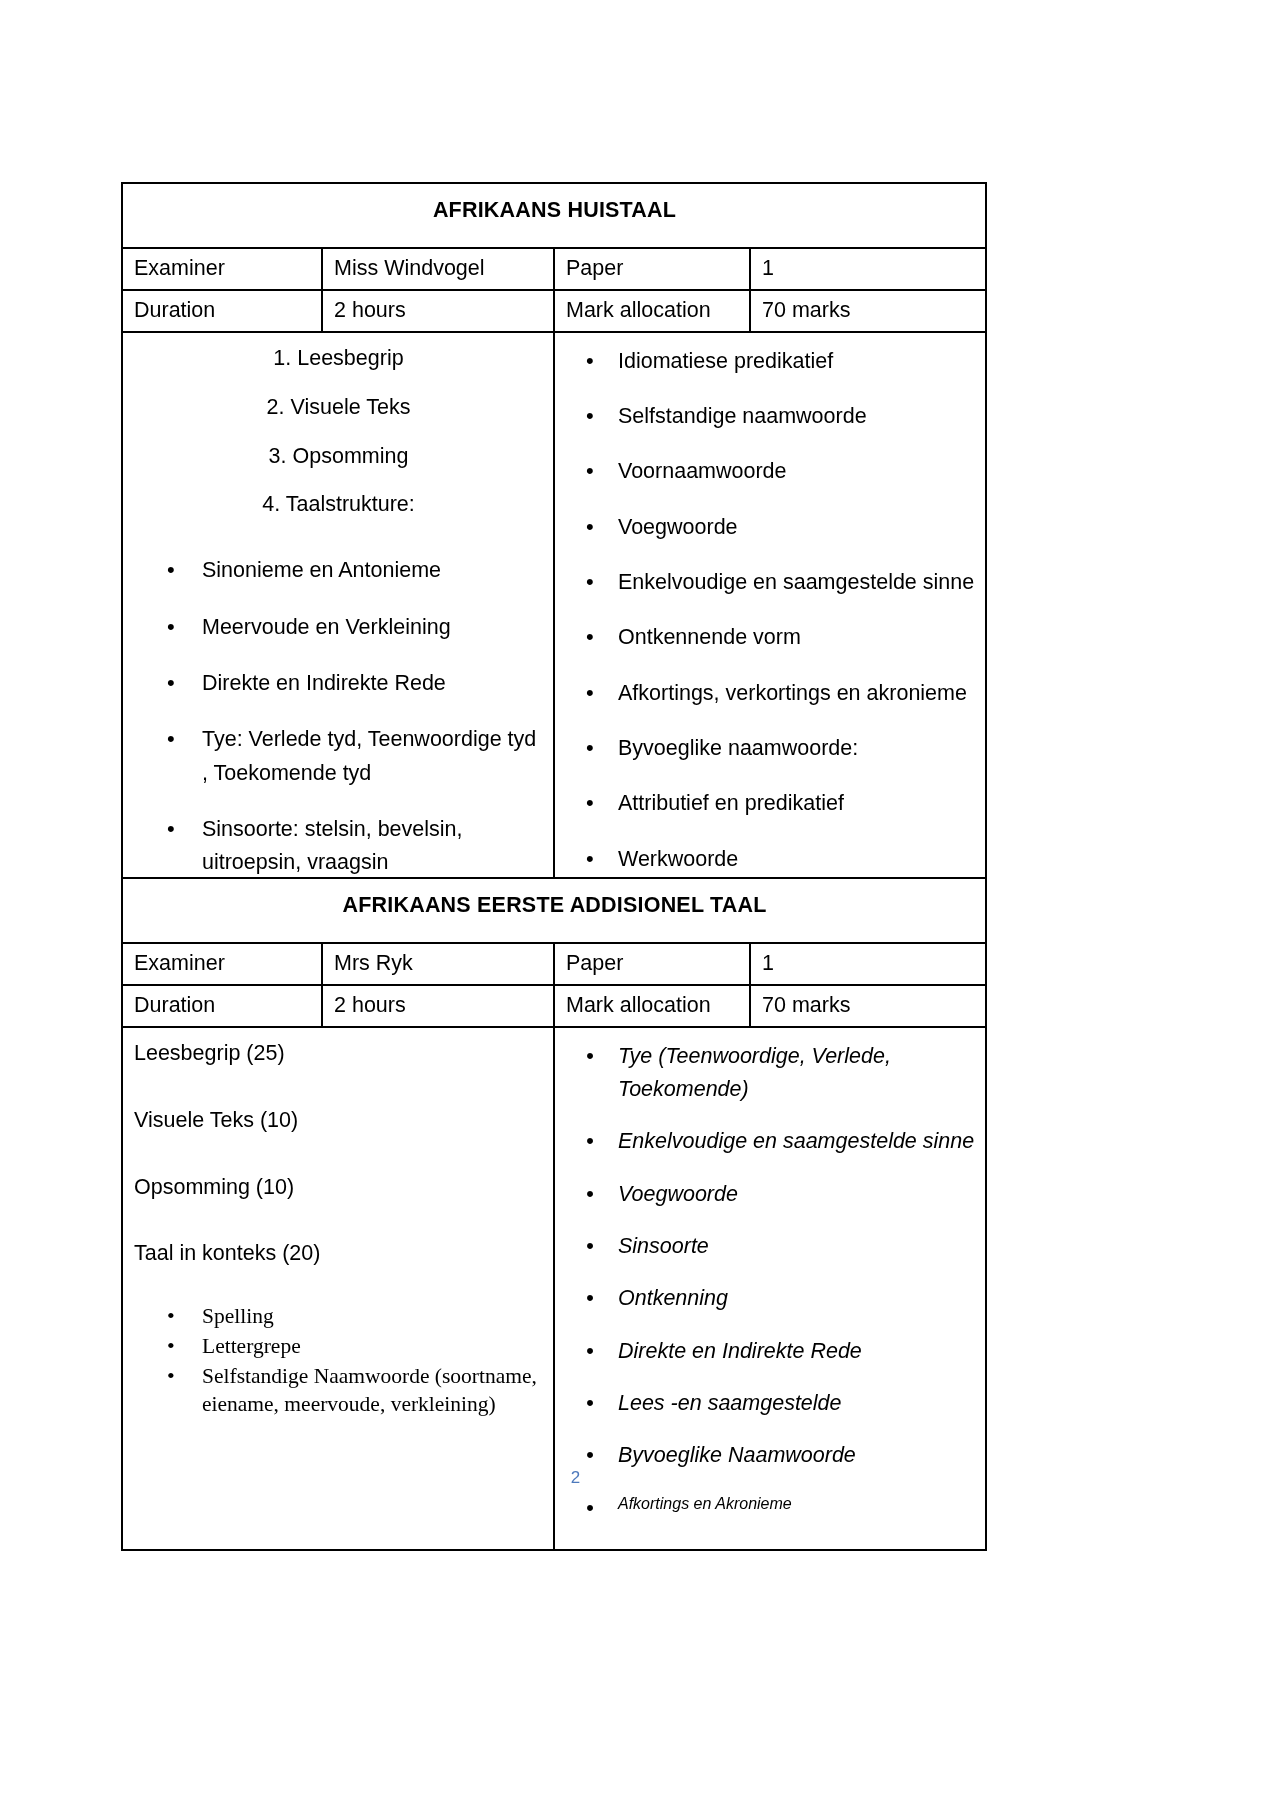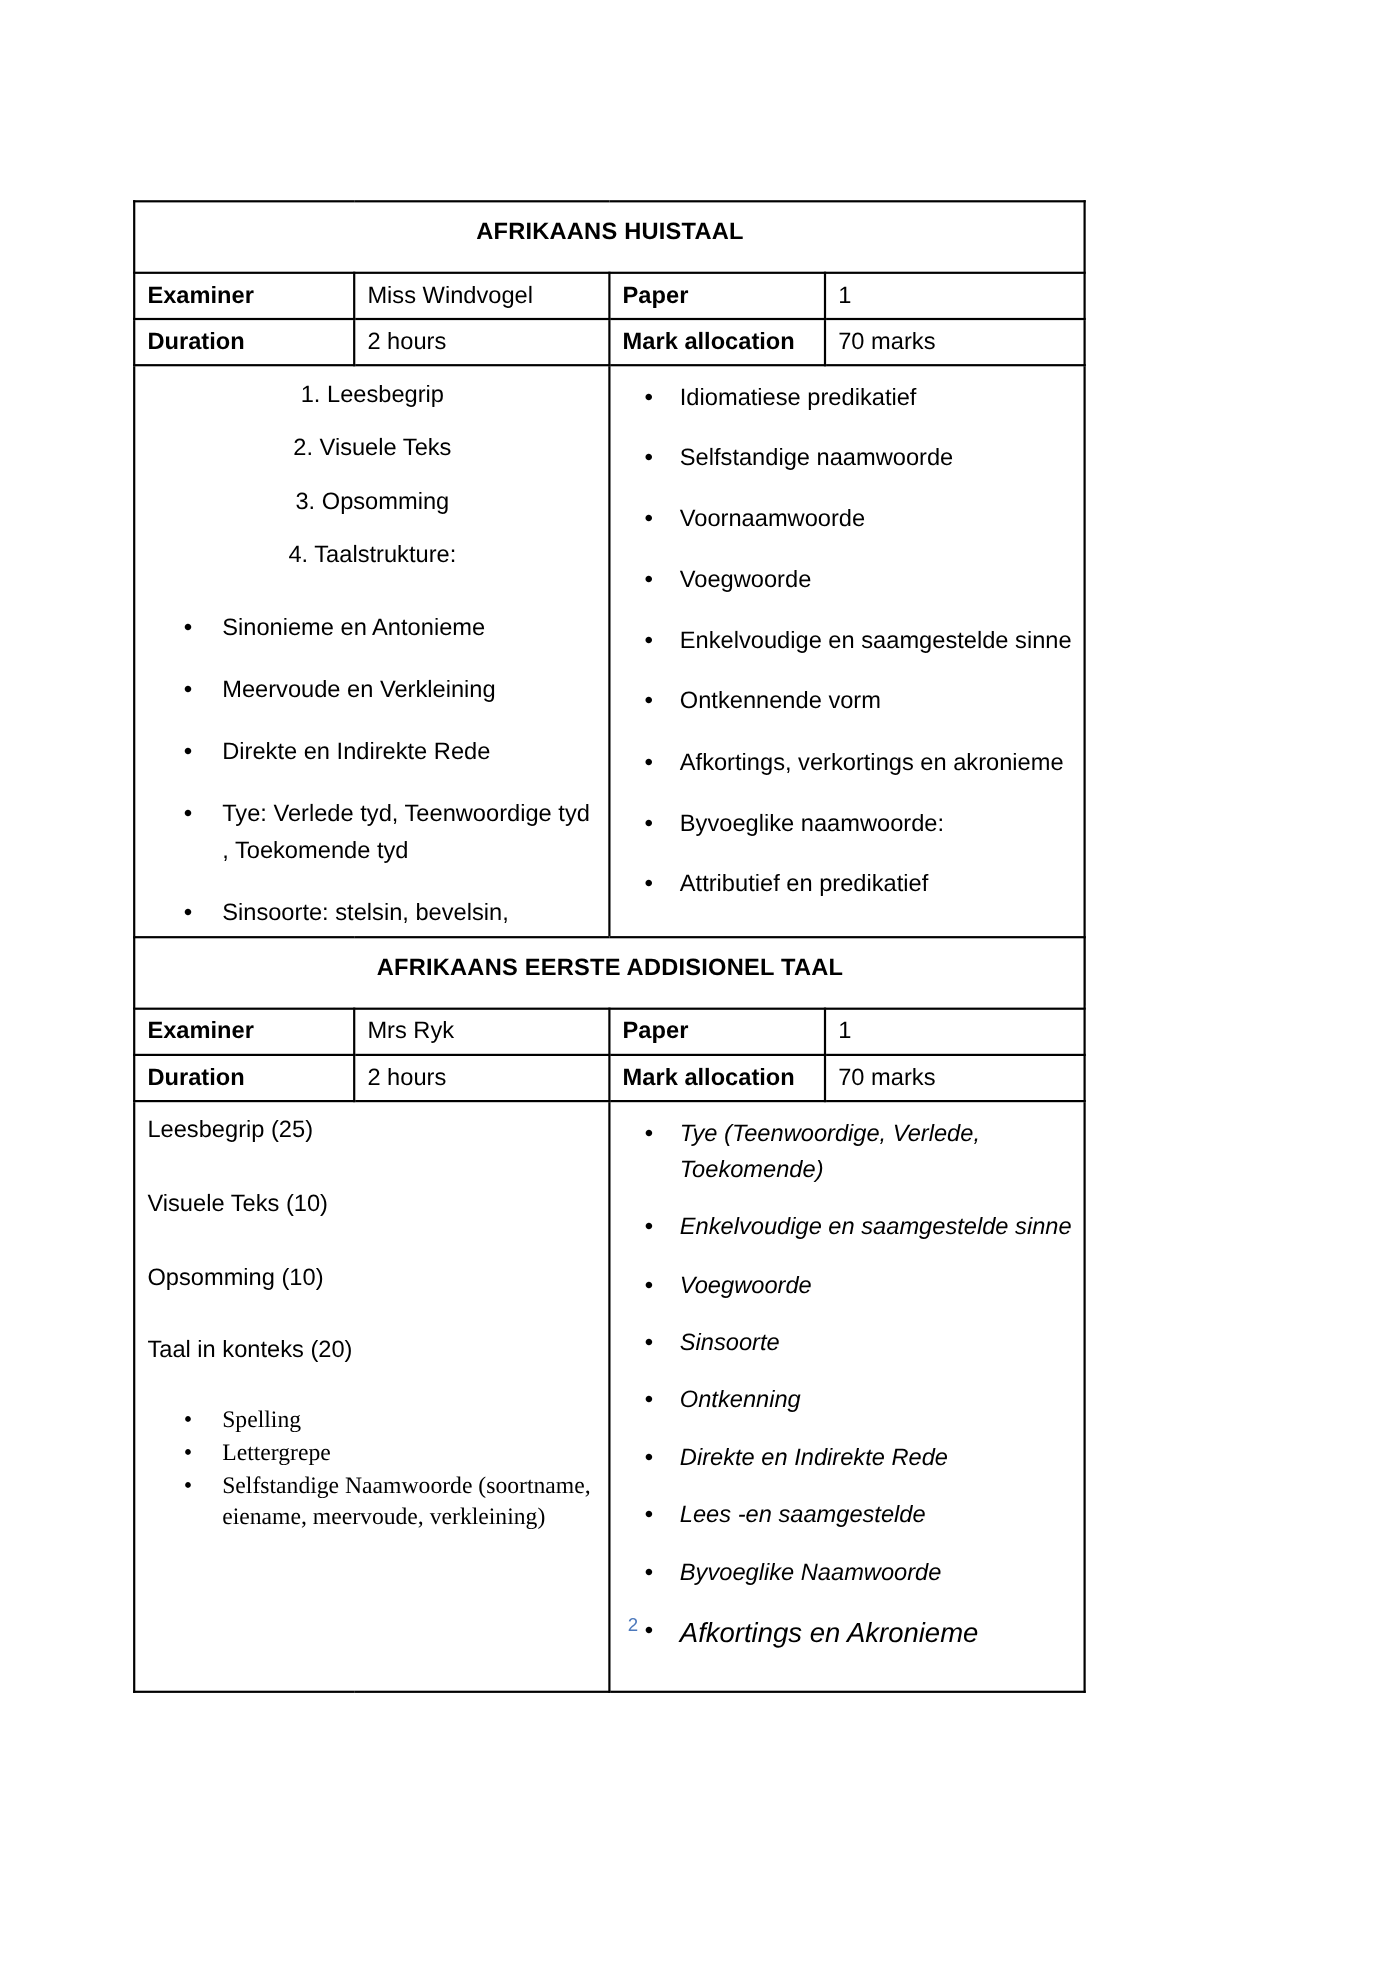--- a/index.html
+++ b/index.html
@@ -39,21 +39,21 @@
   .title-cell {
     text-align: center;
     font-weight: bold;
     font-size: 30px;
     letter-spacing: 0.2px;
     padding-top: 13px !important;
     padding-bottom: 22px !important;
     line-height: 1.15;
   }
   .lbl {
-    font-weight: bold;
+    font-weight: normal;
   }
   .body-cell {
     padding-top: 12px !important;
     padding-bottom: 14px !important;
   }
   .numlist {
     margin: 0;
     padding: 0;
     list-style: none;
     text-align: center;
@@ -115,21 +115,21 @@
     left: 20px;
   }
   .bullets.rcol.t2 li {
     margin-bottom: 19px;
     font-style: italic;
   }
   .spacer-block {
     height: 36px;
   }
   .small-line {
-    font-size: 25px;
+    font-size: 16px;
   }
   .page-number {
     position: absolute;
     left: 0;
     right: 0;
     text-align: center;
     font-size: 17px;
     color: #4d79bc;
   }
 </style>
@@ -189,21 +189,21 @@
             <li>Afkortings, verkortings en akronieme</li>
             <li>Byvoeglike naamwoorde:</li>
             <li>Attributief en predikatief</li>
             <li>Werkwoorde</li>
           </ul>
         </td>
       </tr>
     </tbody>
   </table>
 
-  <table class="doc-table" style="left:121px; top:851px; width:864px;">
+  <table class="doc-table" style="left:121px; top:877px; width:864px;">
     <colgroup>
       <col style="width:200px">
       <col style="width:232px">
       <col style="width:196px">
       <col style="width:236px">
     </colgroup>
     <tbody>
       <tr>
         <td class="title-cell" colspan="4">AFRIKAANS EERSTE ADDISIONEL TAAL</td>
       </tr>

